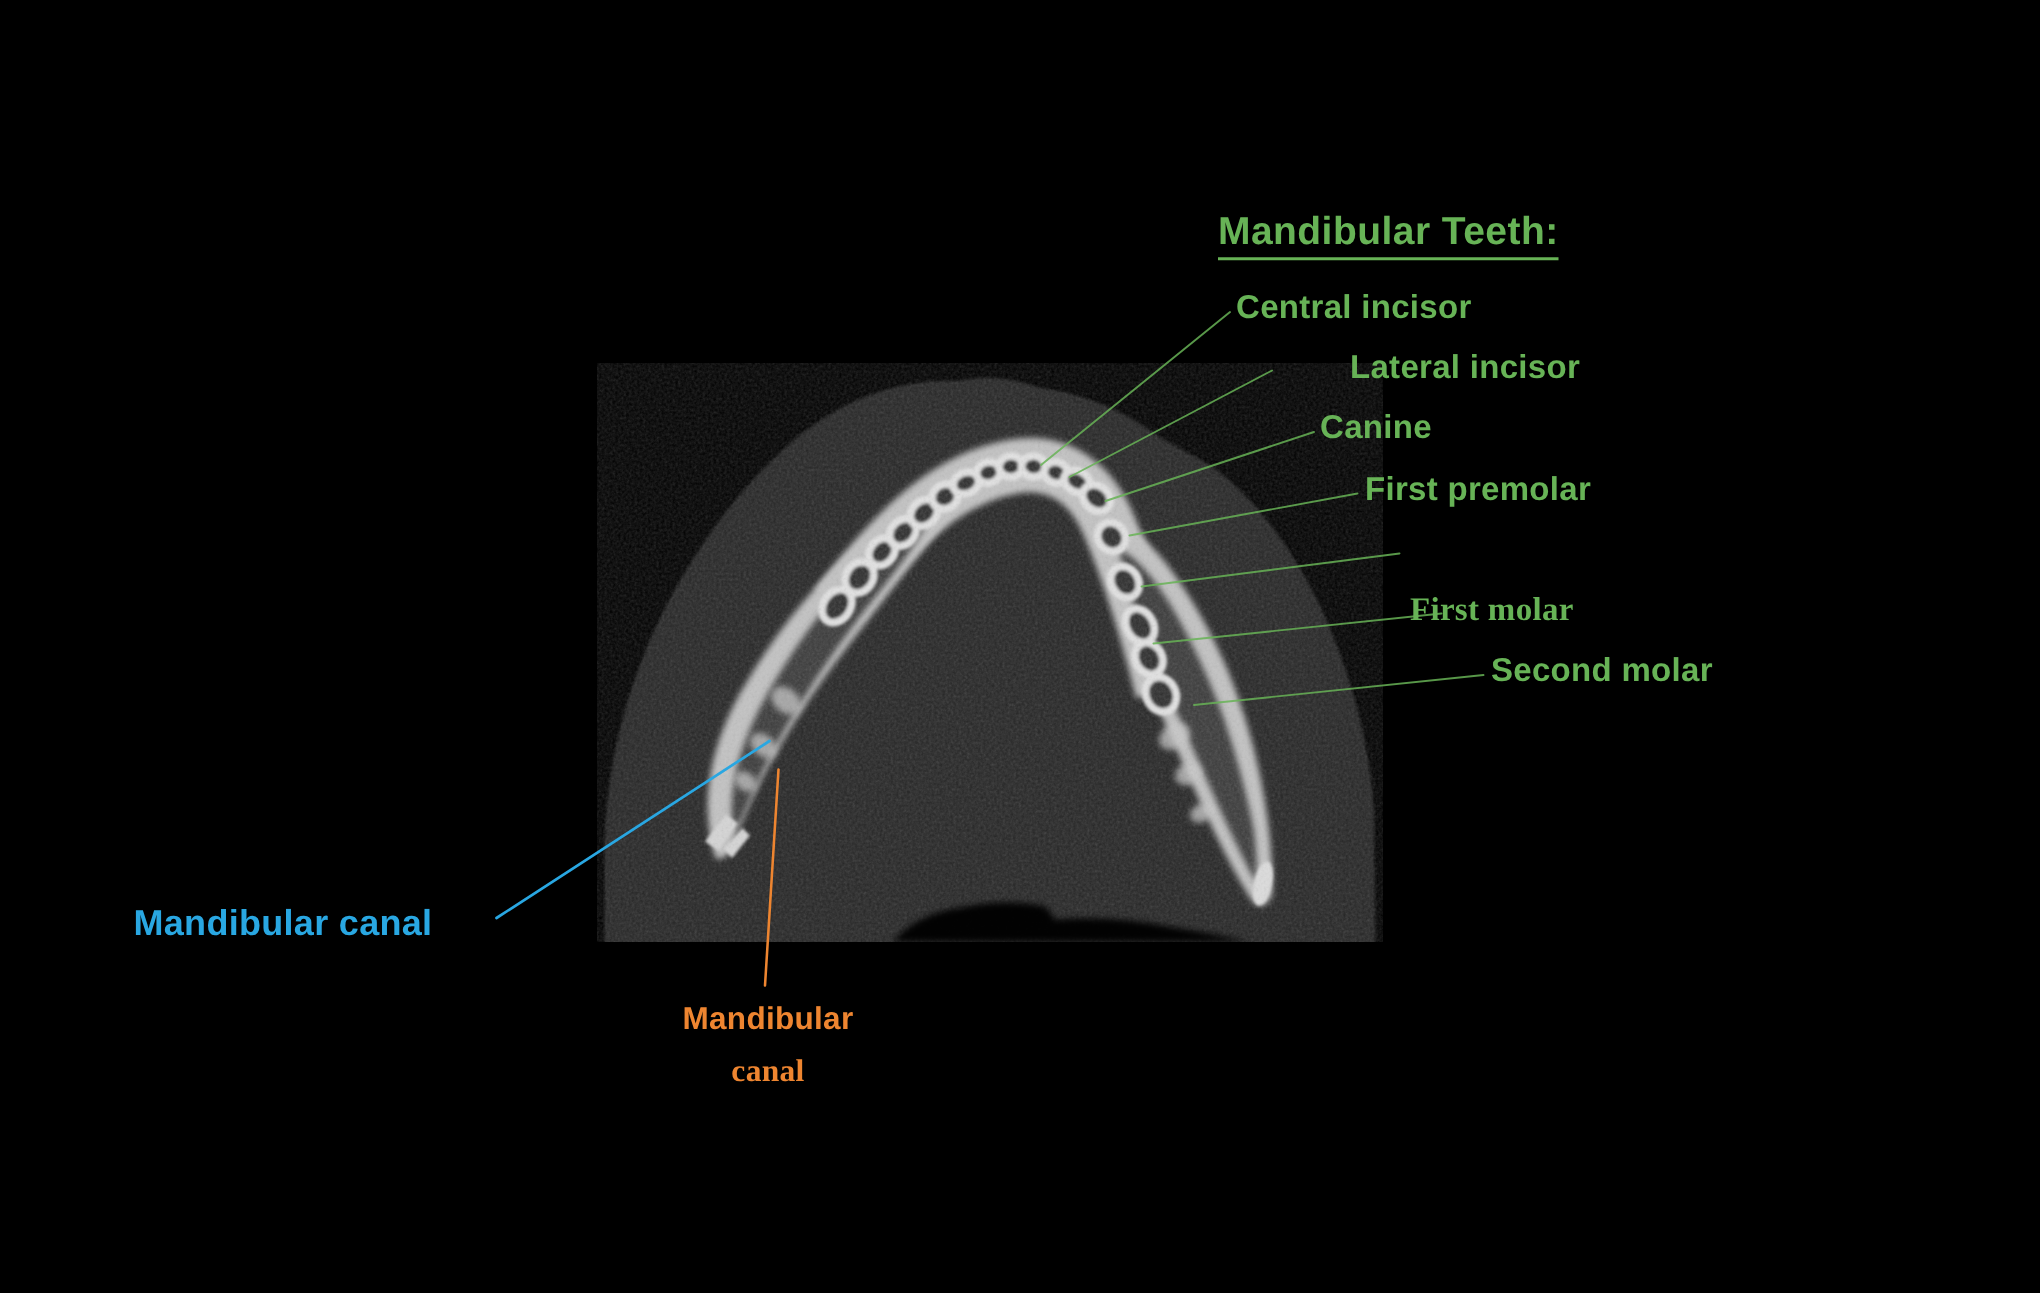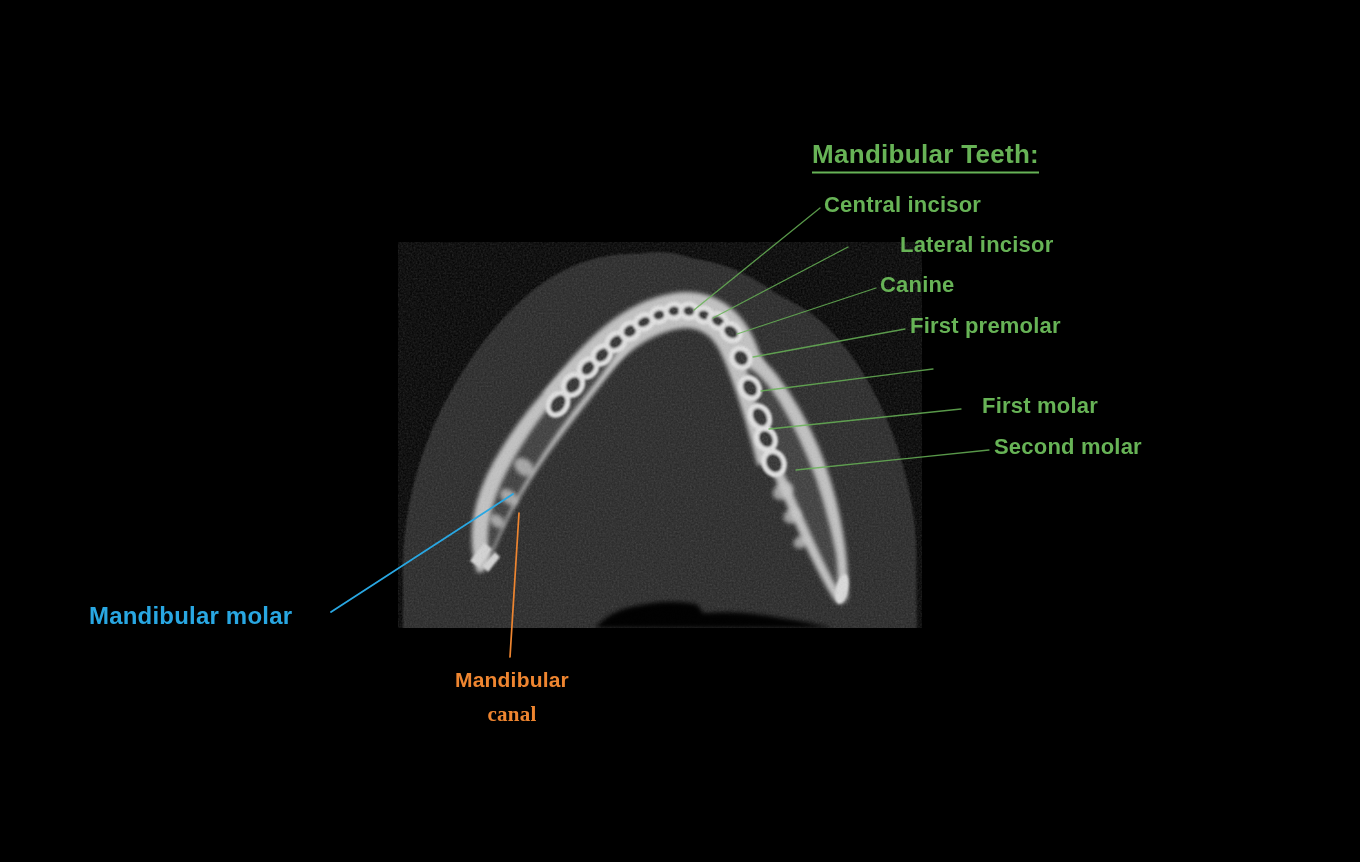--- a/index.html
+++ b/index.html
@@ -123,20 +123,20 @@
       <path class="leader orange" d="M 519,513 L 510,657"></path>
     </g>
   </svg>
 
   <div class="title" style="left:812px;top:156px;">Mandibular Teeth:</div>
 
   <div class="lbl green" style="left:824px;top:205px;">Central incisor</div>
   <div class="lbl green" style="left:852px;top:245px;margin-left:48px;">Lateral incisor</div>
   <div class="lbl green" style="left:880px;top:285px;">Canine</div>
   <div class="lbl green" style="left:910px;top:326px;">First premolar</div>
-  <div class="lbl green" style="left:982px;top:406px;">First molar</div>
+  <div class="lbl green" style="left:940px;top:406px;font-family:Liberation Serif, serif;">First molar</div>
   <div class="lbl green" style="left:994px;top:447px;">Second molar</div>
 
-  <div class="lbl blue" style="left:89px;top:616px;">Mandibular molar</div>
+  <div class="lbl blue" style="left:89px;top:616px;">Mandibular canal</div>
 
   <div class="lbl orange" style="left:512px;top:680px;">Mandibular</div>
   <div class="lbl orange" style="left:512px;top:714px;font-family:Liberation Serif, serif;">canal</div>
 </div>
 
 </body></html>

